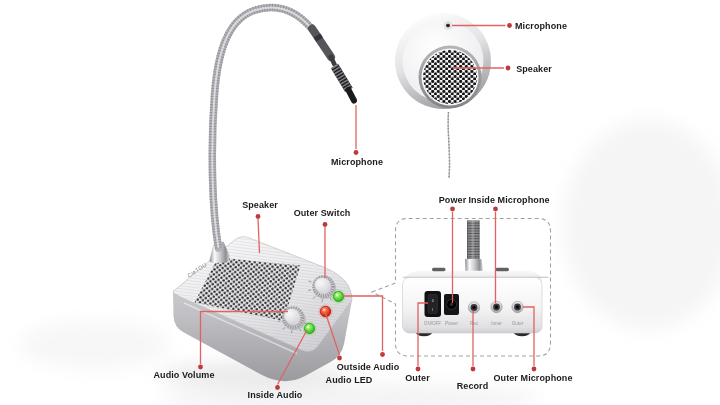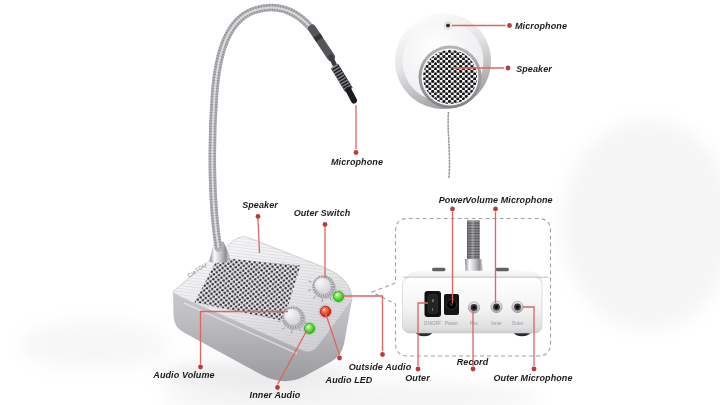--- a/index.html
+++ b/index.html
@@ -1,20 +1,20 @@
 <!DOCTYPE html>
 <html><head>
 <meta charset="utf-8">
 <style>
   html,body{margin:0;padding:0;background:#fff;}
   #canvas{position:relative;width:720px;height:405px;background:#ffffff;overflow:hidden;
           font-family:"Liberation Sans",sans-serif;}
   #art{position:absolute;left:0;top:0;}
   .lbl{position:absolute;font-weight:bold;font-size:9px;line-height:10px;color:#1b1b1b;
-       white-space:nowrap;transform:translateX(-50%);letter-spacing:.1px;font-style:italic;}
+       white-space:nowrap;transform:translateX(-50%);letter-spacing:.1px;}
   .port{font-family:"Liberation Sans",sans-serif;font-size:4.6px;fill:#96969a;text-anchor:middle;}
   .mark{font-family:"Liberation Sans",sans-serif;font-size:3.8px;fill:#d8d8da;text-anchor:middle;}
   .brand{font-family:"Liberation Sans",sans-serif;font-size:5.6px;fill:#83838a;
          letter-spacing:.3px;text-anchor:middle;}
 </style>
 </head>
 <body>
 
 <div id="canvas">
 
@@ -296,22 +296,22 @@
     <circle cx="534" cy="369" r="2.4"></circle>
   </g>
 </svg>
 
 <div class="lbl" style="left:541px;top:21px">Microphone</div>
 <div class="lbl" style="left:534px;top:63.5px">Speaker</div>
 <div class="lbl" style="left:357px;top:156.5px">Microphone</div>
 <div class="lbl" style="left:260px;top:199.5px">Speaker</div>
 <div class="lbl" style="left:322px;top:208px">Outer Switch</div>
 <div class="lbl" style="left:184px;top:369.5px">Audio Volume</div>
-<div class="lbl" style="left:275px;top:389.5px">Inner Audio</div>
+<div class="lbl" style="left:275px;top:389.5px">Inside Audio</div>
 <div class="lbl" style="left:349px;top:374.5px">Audio LED</div>
-<div class="lbl" style="left:380px;top:361.5px">Outside Audio</div>
+<div class="lbl" style="left:368px;top:361.5px">Outside Audio</div>
 <div class="lbl" style="left:452.5px;top:195px">Power</div>
-<div class="lbl" style="left:509px;top:195px">Volume Microphone</div>
+<div class="lbl" style="left:509px;top:195px">Inside Microphone</div>
 <div class="lbl" style="left:417.5px;top:373px">Outer</div>
-<div class="lbl" style="left:472.5px;top:357px">Record</div>
+<div class="lbl" style="left:472.5px;top:381px">Record</div>
 <div class="lbl" style="left:533px;top:373px">Outer Microphone</div>
 
 </div>
 
 </body></html>

